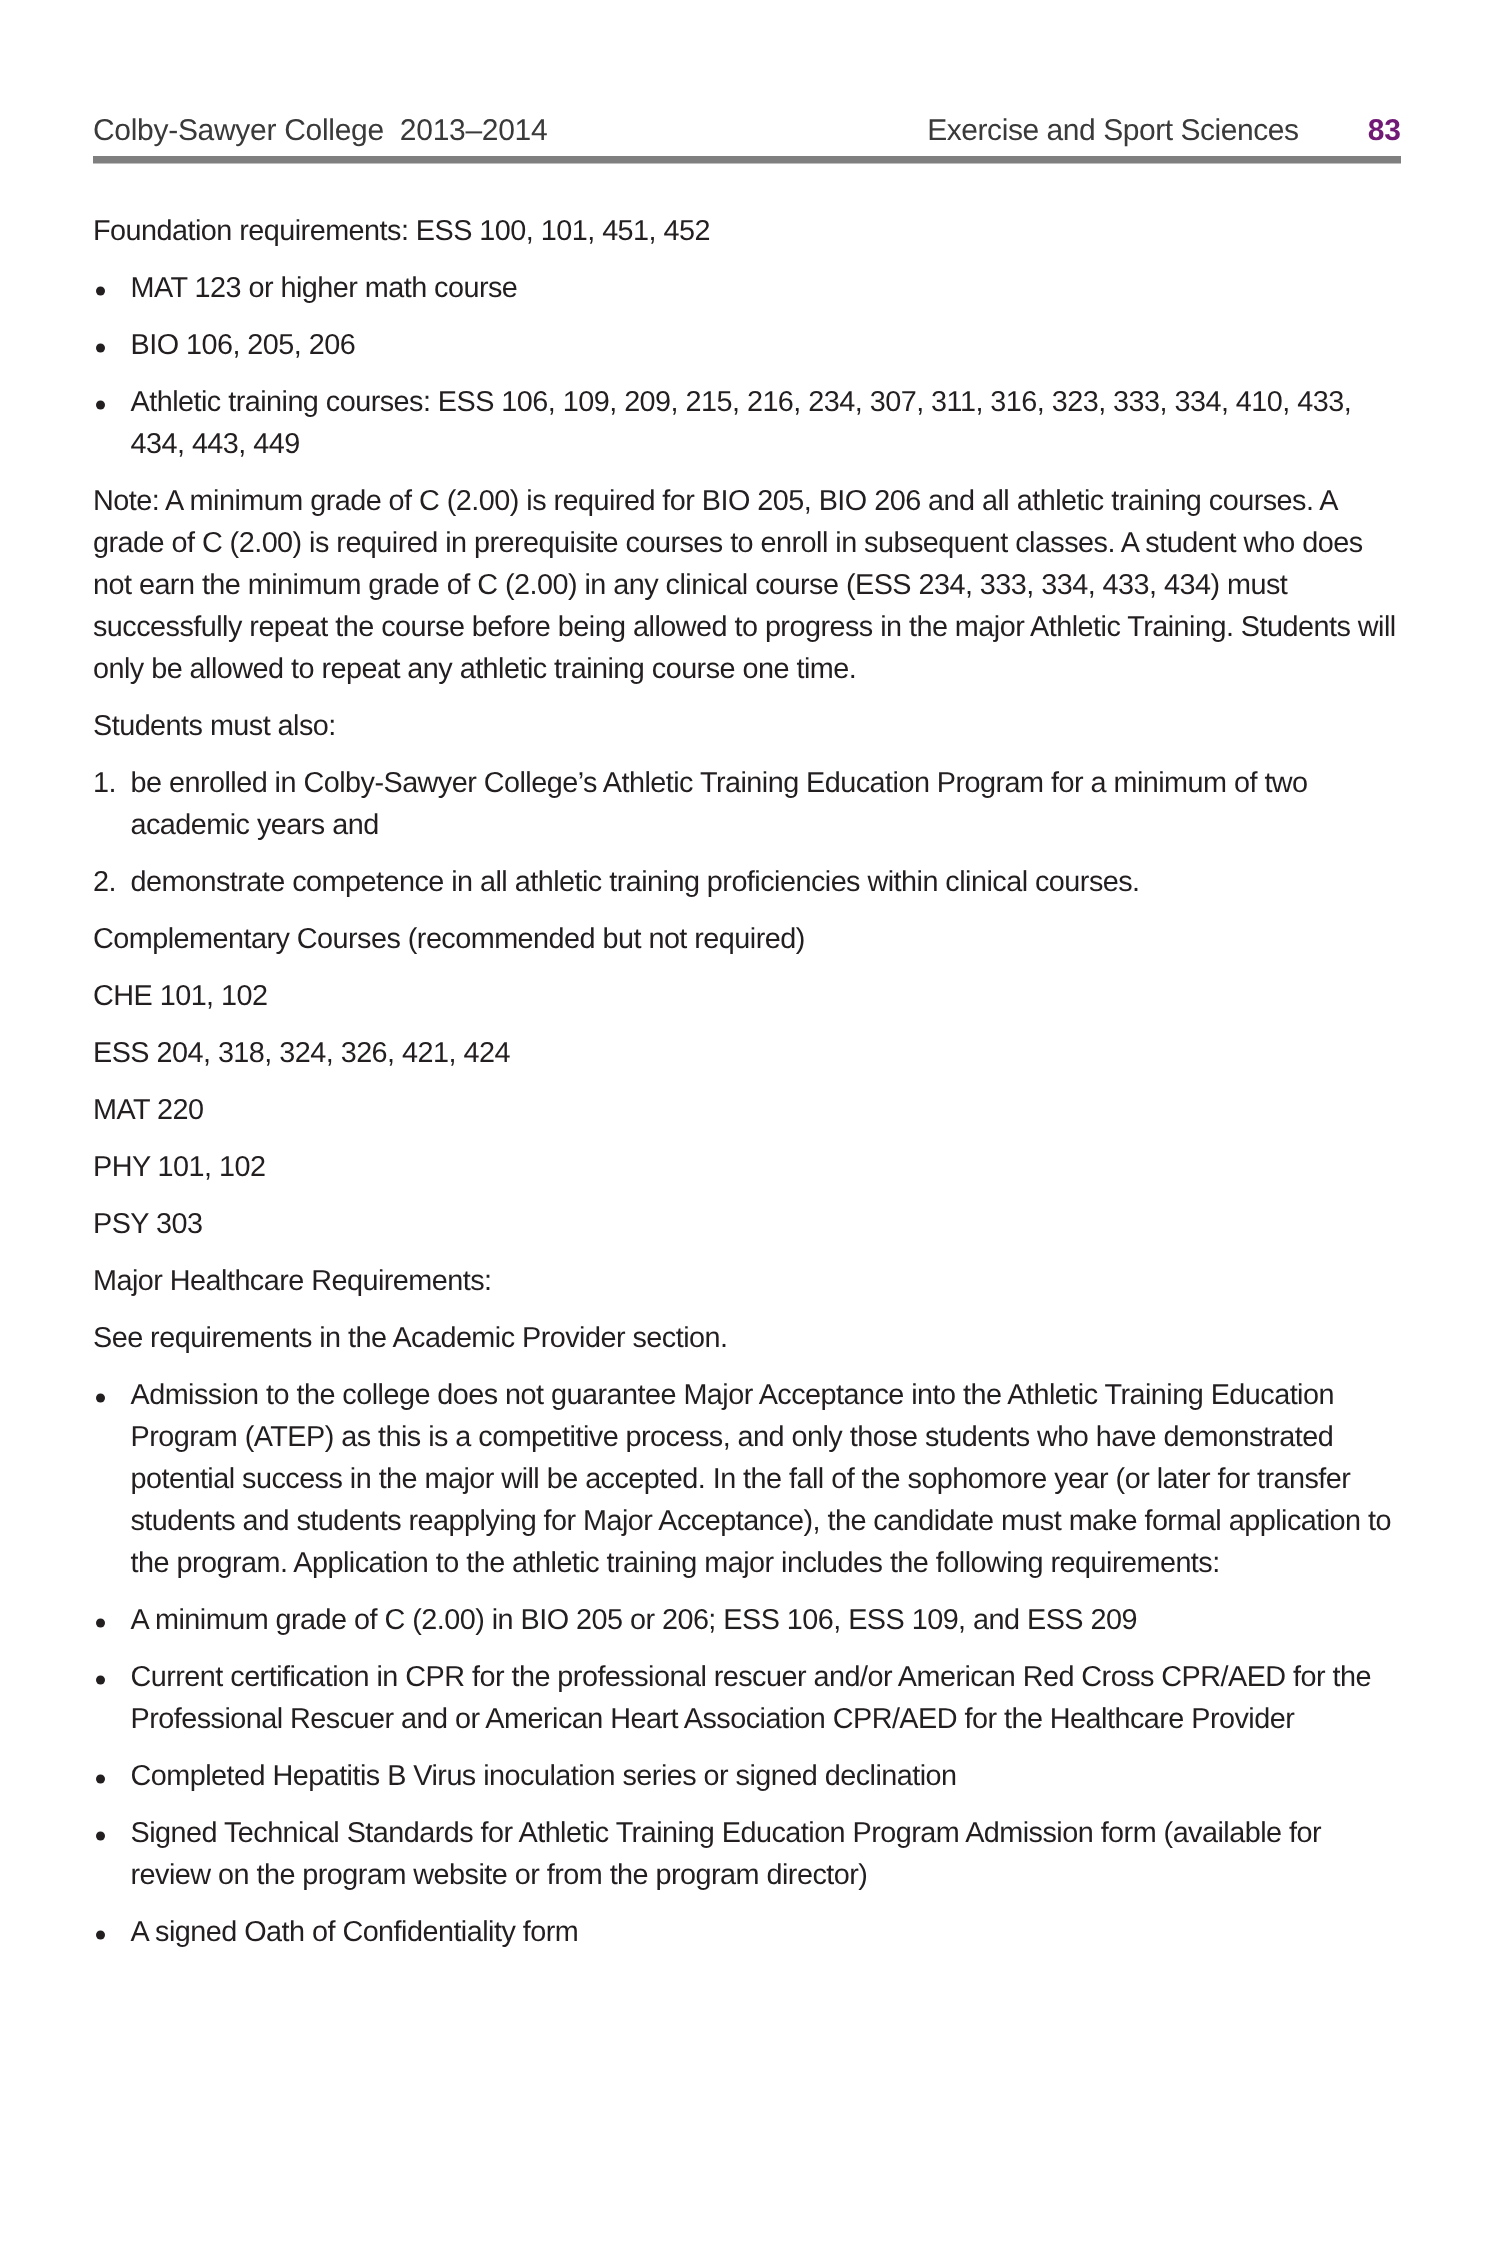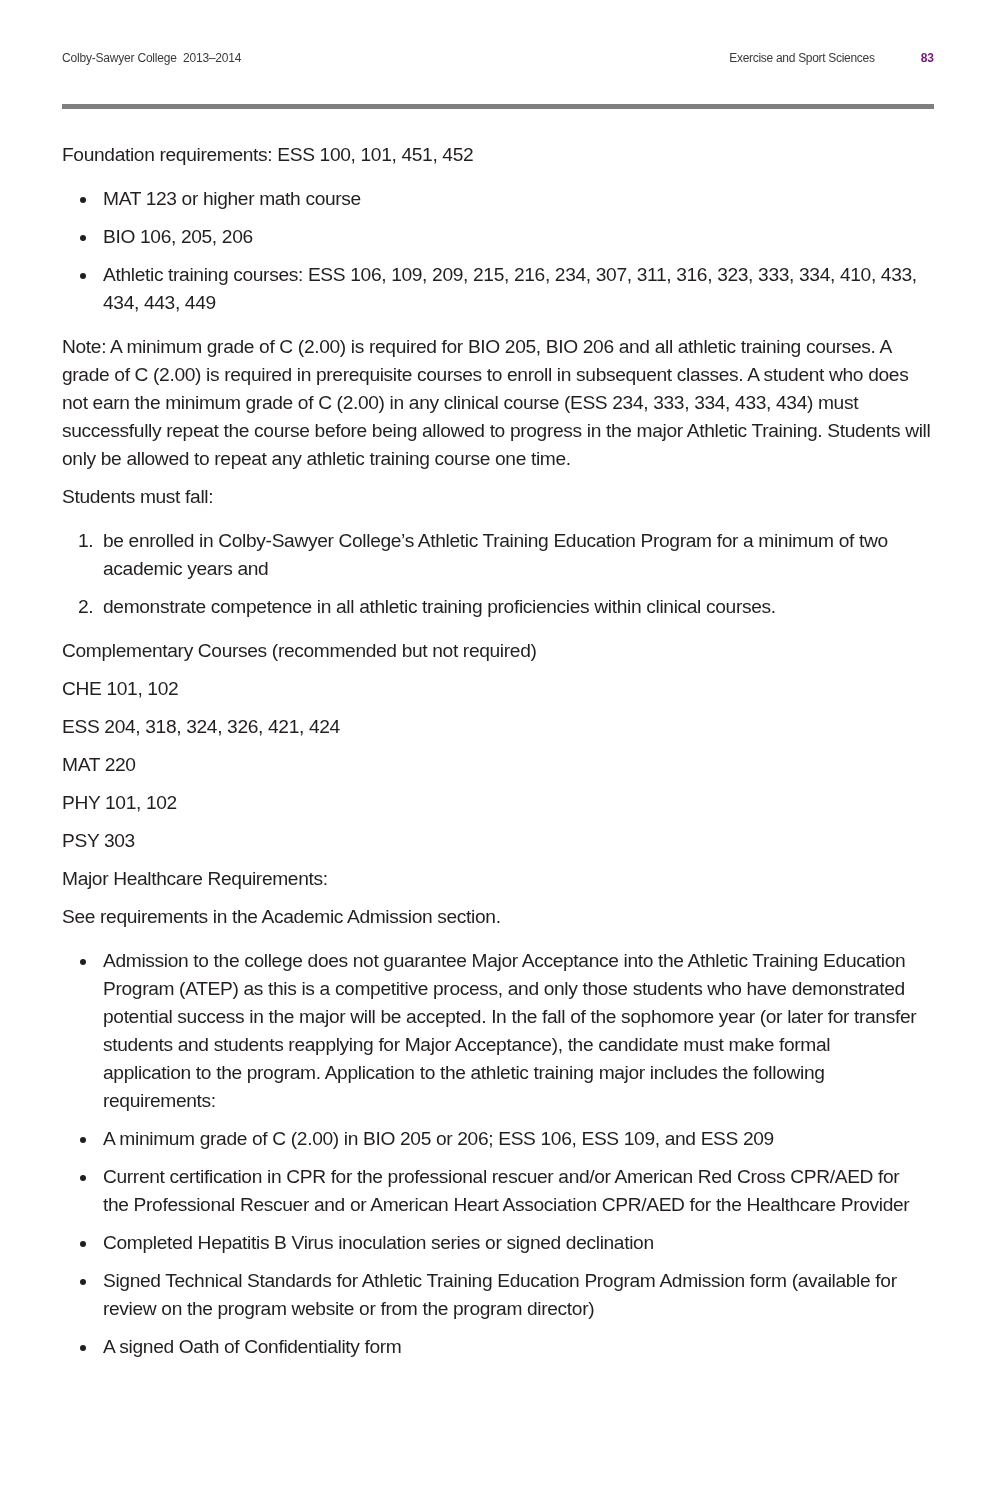--- a/index.html
+++ b/index.html
@@ -11,24 +11,24 @@
       width: 996px;
       height: 1494px;
       position: relative;
       overflow: hidden;
       font-family: "Liberation Sans", sans-serif;
       color: #231f20;
     }
     .page-header {
       position: absolute;
       left: 62px;
-      top: 51px;
+      top: 76px;
       width: 872px;
       height: 24px;
-      font-size: 12px;
+      font-size: 20px;
       color: #3a3a3a;
     }
     .header-left {
       position: absolute;
       left: 0;
       top: 0;
       letter-spacing: -0.2px;
     }
     .header-right {
       position: absolute;
@@ -62,21 +62,21 @@
       font-size: 19.2px;
       line-height: 28px;
       letter-spacing: -0.35px;
     }
     .para {
       margin: 0 0 10px 0;
     }
     .bold { font-weight: normal; }
     ul.bullets, ol.numbers {
       list-style: none;
-      margin: 16px;
+      margin: 0;
       padding: 0;
     }
     .li {
       position: relative;
       padding-left: 25px;
       margin: 0 0 10px 0;
     }
     .li .marker {
       position: absolute;
       left: 0;
@@ -123,21 +123,21 @@
     <li class="li">
       <span class="bullet-dot"></span>
       <span>Athletic training courses: ESS 106, 109, 209, 215, 216, 234, 307, 311, 316, 323, 333, 334, 410, 433, 434, 443, 449</span>
     </li>
   </ul>
 
   <p class="para">
     <span class="bold">Note:</span><span> A minimum grade of C (2.00) is required for BIO 205, BIO 206 and all athletic training courses. A grade of C (2.00) is required in prerequisite courses to enroll in subsequent classes. A student who does not earn the minimum grade of C (2.00) in any clinical course (ESS 234, 333, 334, 433, 434) must successfully repeat the course before being allowed to progress in the major Athletic Training. Students will only be allowed to repeat any athletic training course one time.</span>
   </p>
 
-  <p class="para">Students must fall:</p>
+  <p class="para">Students must also:</p>
 
   <ol class="numbers">
     <li class="li">
       <span class="marker">1.</span>
       <span>be enrolled in Colby-Sawyer College’s Athletic Training Education Program for a minimum of two academic years and</span>
     </li>
     <li class="li">
       <span class="marker">2.</span>
       <span>demonstrate competence in all athletic training proficiencies within clinical courses.</span>
     </li>
@@ -147,21 +147,21 @@
     <span class="bold">Complementary Courses</span><span> (recommended but not required)</span>
   </p>
 
   <p class="para">CHE 101, 102</p>
   <p class="para">ESS 204, 318, 324, 326, 421, 424</p>
   <p class="para">MAT 220</p>
   <p class="para">PHY 101, 102</p>
   <p class="para">PSY 303</p>
 
   <p class="para bold">Major Healthcare Requirements:</p>
-  <p class="para">See requirements in the Academic Admission section.</p>
+  <p class="para">See requirements in the Academic Provider section.</p>
 
   <ul class="bullets">
     <li class="li">
       <span class="bullet-dot"></span>
       <span>Admission to the college does not guarantee Major Acceptance into the Athletic Training Education Program (ATEP) as this is a competitive process, and only those students who have demonstrated potential success in the major will be accepted. In the fall of the sophomore year (or later for transfer students and students reapplying for Major Acceptance), the candidate must make formal application to the program. Application to the athletic training major includes the following requirements:</span>
     </li>
     <li class="li">
       <span class="bullet-dot"></span>
       <span>A minimum grade of C (2.00) in BIO 205 or 206; ESS 106, ESS 109, and ESS 209</span>
     </li>

